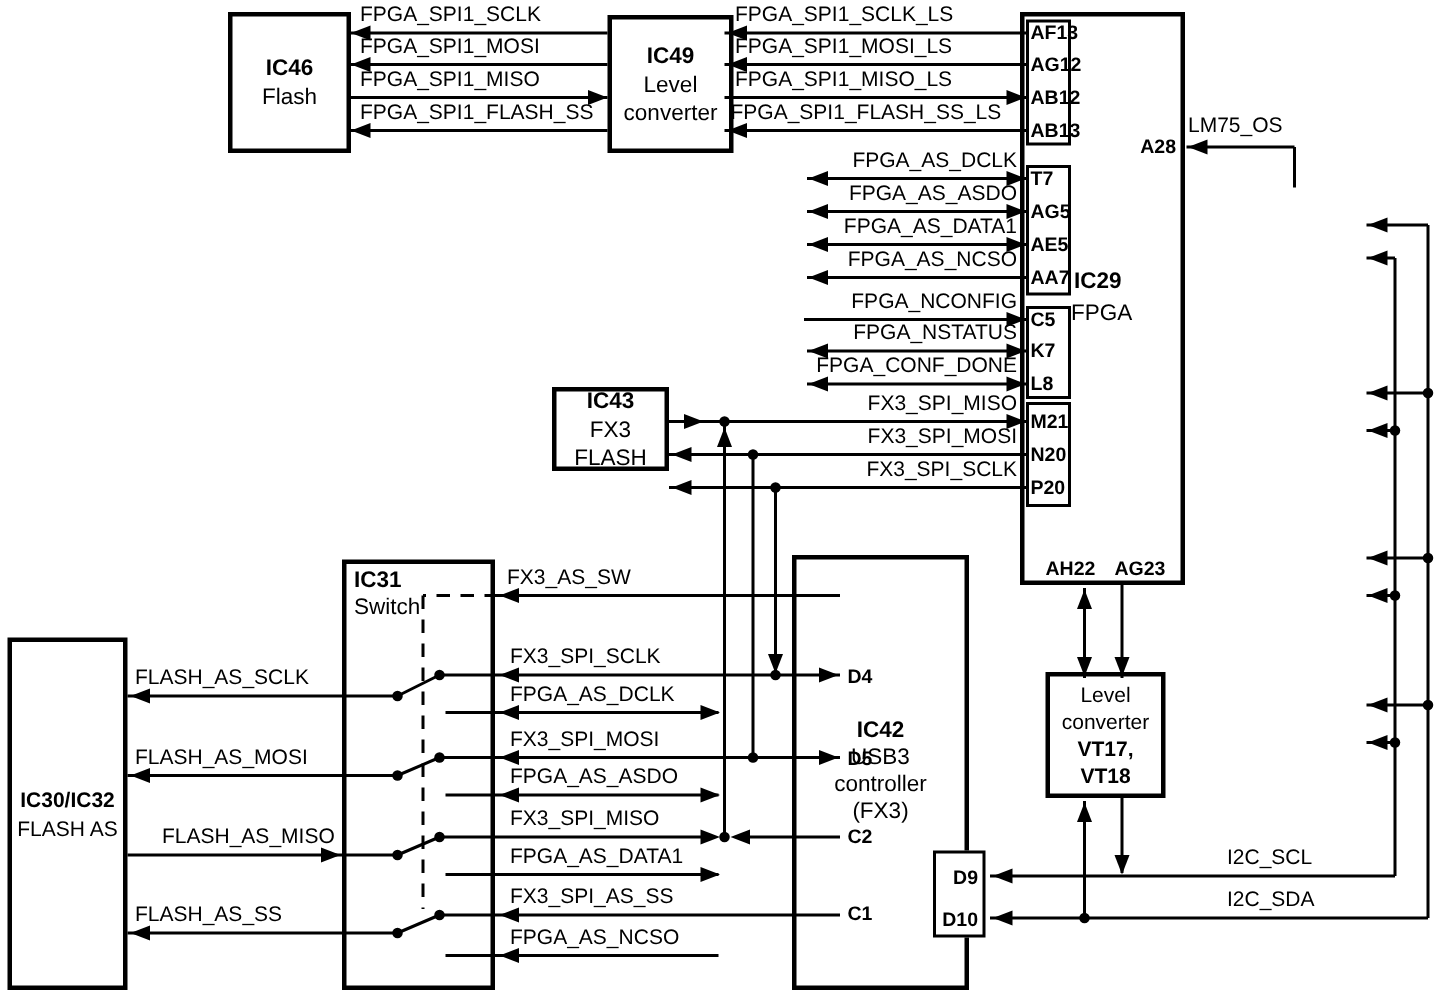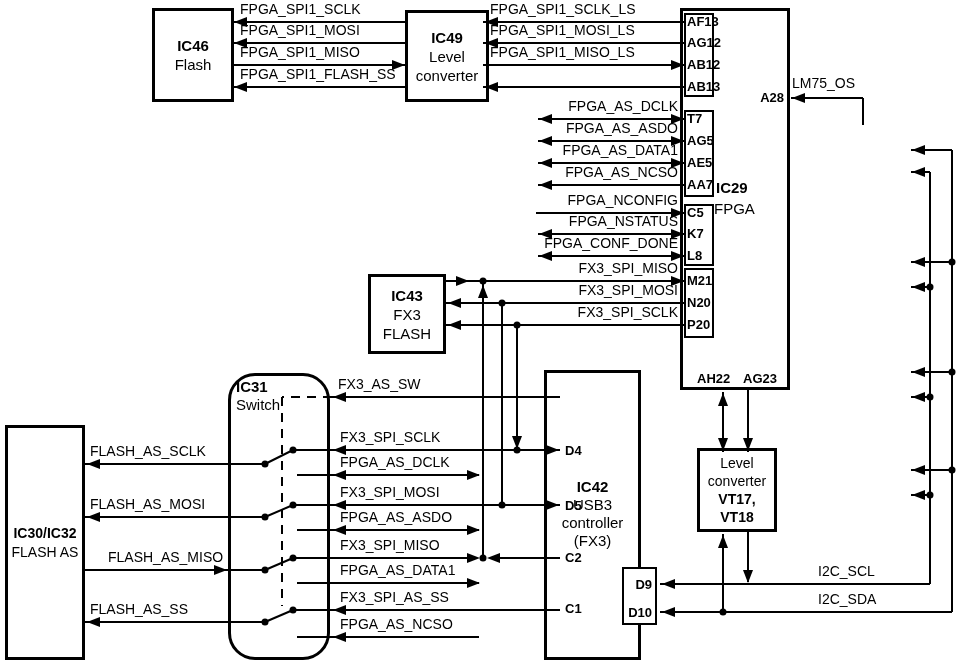--- a/index.html
+++ b/index.html
@@ -3,21 +3,21 @@
 <meta charset="utf-8">
 <style>
   html,body{margin:0;padding:0;background:#fff;}
   #canvas{position:relative;width:960px;height:665px;background:#fff;
           font-family:"Liberation Sans",sans-serif;color:#000;overflow:hidden;}
   .blk{position:absolute;border:3px solid #000;background:#fff;box-sizing:border-box;
        display:flex;flex-direction:column;align-items:center;justify-content:center;
        text-align:center;font-size:15px;line-height:19px;}
   .blk .nm{font-weight:bold;}
   .blk.tl{align-items:flex-start;justify-content:flex-start;text-align:center;
-          padding:2px 0 0 5px;line-height:18px;border-radius:27px;}
+          padding:2px 0 0 5px;line-height:18px;}
   .blk.usb{justify-content:flex-start;padding-top:105px;line-height:18px;}
   .pinbox{position:absolute;border:2px solid #000;background:#fff;box-sizing:border-box;}
   .pin{position:absolute;font-size:13px;font-weight:bold;white-space:nowrap;}
   .sig{position:absolute;font-size:14px;white-space:nowrap;letter-spacing:0px;}
   .rt{text-align:right;}
   svg{position:absolute;left:0;top:0;pointer-events:none;}
 </style>
 </head>
 <body>
 
@@ -31,37 +31,37 @@
   <div class="blk" style="left:405px;top:10px;width:84px;height:92px">
     <span class="nm">IC49</span>
     <span>Level</span>
     <span>converter</span>
   </div>
 
   <div class="blk" style="left:680px;top:8px;width:110px;height:382px"></div>
   <span class="pin" style="left:716px;top:179px;font-size:15px">IC29</span>
   <span class="sig" style="left:714px;top:200px;font-size:15px">FPGA</span>
 
-  <div class="blk" style="left:368px;top:274px;width:78px;height:80px">
+  <div class="blk" style="left:368px;top:258px;width:78px;height:56px">
     <span class="nm">IC43</span>
     <span>FX3</span>
     <span>FLASH</span>
   </div>
 
   <div class="blk tl" style="left:228px;top:373px;width:102px;height:287px">
     <span class="nm">IC31</span>
     <span>Switch</span>
   </div>
 
   <div class="blk" style="left:5px;top:425px;width:80px;height:235px">
     <span class="nm" style="font-size:14px">IC30/IC32</span>
     <span style="font-size:14px">FLASH AS</span>
   </div>
 
-  <div class="blk usb" style="left:544px;top:370px;width:97px;height:290px">
+  <div class="blk usb" style="left:528px;top:370px;width:118px;height:290px">
     <span class="nm">IC42</span>
     <span>USB3</span>
     <span>controller</span>
     <span>(FX3)</span>
   </div>
 
 
 
 
 
@@ -108,20 +108,21 @@
   <span class="pin rt" style="right:308px;top:605px">D10</span>
 
   <span class="sig" style="left:240px;top:1px">FPGA_SPI1_SCLK</span>
   <span class="sig" style="left:240px;top:22px">FPGA_SPI1_MOSI</span>
   <span class="sig" style="left:240px;top:44px">FPGA_SPI1_MISO</span>
   <span class="sig" style="left:240px;top:66px">FPGA_SPI1_FLASH_SS</span>
 
   <span class="sig" style="left:490px;top:1px">FPGA_SPI1_SCLK_LS</span>
   <span class="sig" style="left:490px;top:22px">FPGA_SPI1_MOSI_LS</span>
   <span class="sig" style="left:490px;top:44px">FPGA_SPI1_MISO_LS</span>
+  <span class="sig" style="left:487px;top:66px">FPGA_SPI1_FLASH_SS_LS</span>
 
   <span class="sig rt" style="right:282px;top:98px">FPGA_AS_DCLK</span>
   <span class="sig rt" style="right:282px;top:120px">FPGA_AS_ASDO</span>
   <span class="sig rt" style="right:282px;top:142px">FPGA_AS_DATA1</span>
   <span class="sig rt" style="right:282px;top:164px">FPGA_AS_NCSO</span>
   <span class="sig rt" style="right:282px;top:192px">FPGA_NCONFIG</span>
   <span class="sig rt" style="right:282px;top:213px">FPGA_NSTATUS</span>
   <span class="sig rt" style="right:282px;top:235px">FPGA_CONF_DONE</span>
   <span class="sig rt" style="right:282px;top:260px">FX3_SPI_MISO</span>
   <span class="sig rt" style="right:282px;top:282px">FX3_SPI_MOSI</span>

